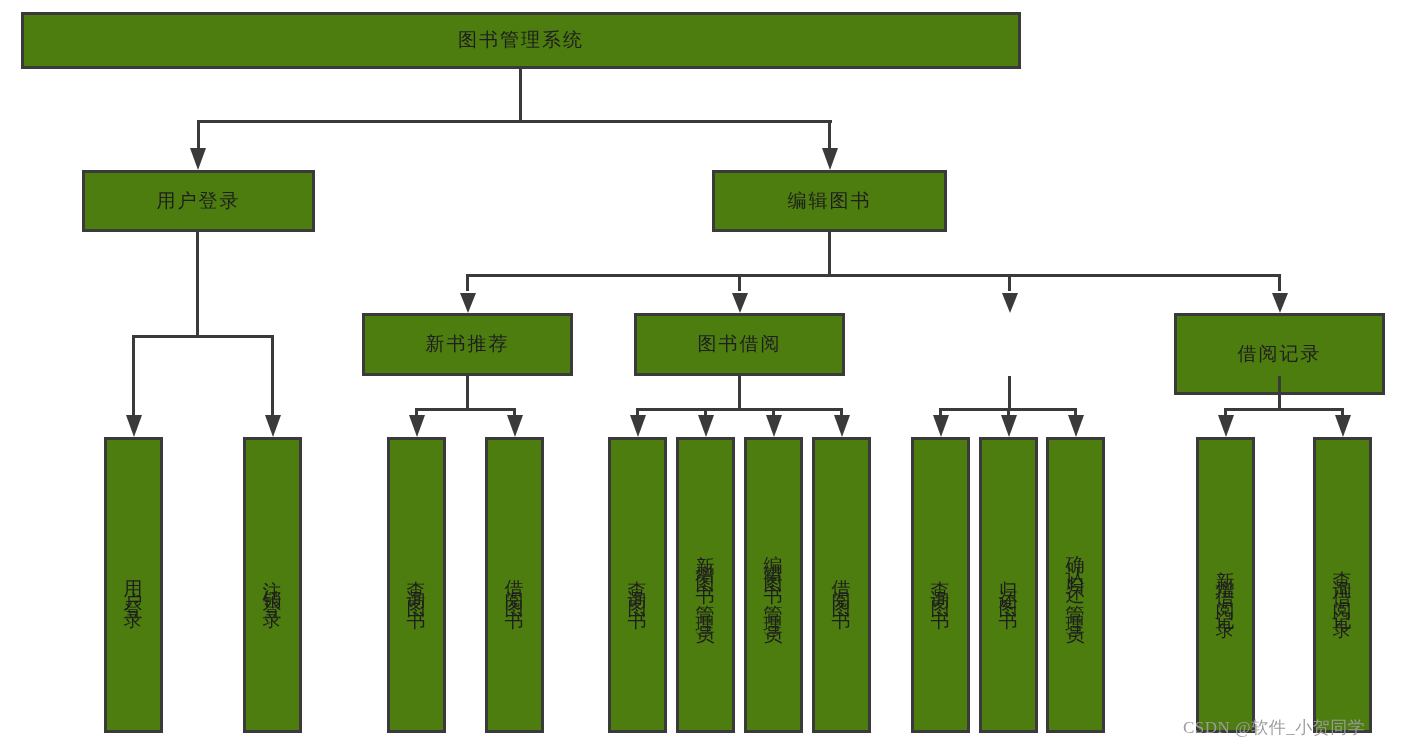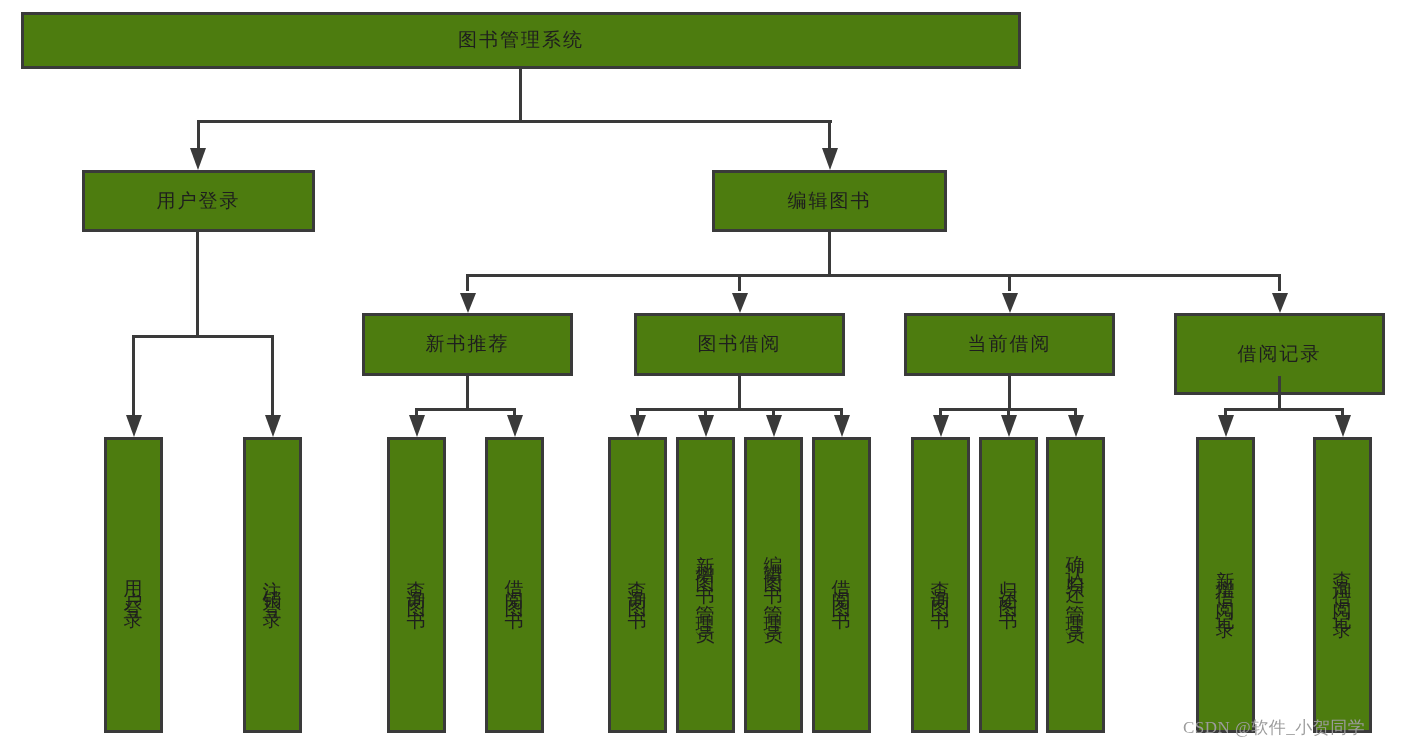--- a/index.html
+++ b/index.html
@@ -85,21 +85,20 @@
   <div class="arrow short" style="left:460px;top:293px"></div>
   <div class="vline" style="left:738px;top:274px;height:17px"></div>
   <div class="arrow short" style="left:732px;top:293px"></div>
   <div class="vline" style="left:1008px;top:274px;height:17px"></div>
   <div class="arrow short" style="left:1002px;top:293px"></div>
   <div class="vline" style="left:1278px;top:274px;height:17px"></div>
   <div class="arrow short" style="left:1272px;top:293px"></div>
 
   <div class="box" style="left:362px;top:313px;width:211px;height:63px">新书推荐</div>
   <div class="box" style="left:634px;top:313px;width:211px;height:63px">图书借阅</div>
-  <div class="box" style="left:904px;top:313px;width:211px;height:63px">当前借阅</div>
   <div class="box" style="left:1174px;top:313px;width:211px;height:82px">借阅记录</div>
 
   <div class="vline" style="left:466px;top:376px;height:32px"></div>
   <div class="hline" style="left:415px;top:408px;width:101px"></div>
   <div class="vline" style="left:415px;top:408px;height:7px"></div>
   <div class="arrow" style="left:409px;top:415px"></div>
   <div class="vline" style="left:513px;top:408px;height:7px"></div>
   <div class="arrow" style="left:507px;top:415px"></div>
 
   <div class="vline" style="left:738px;top:376px;height:32px"></div>

